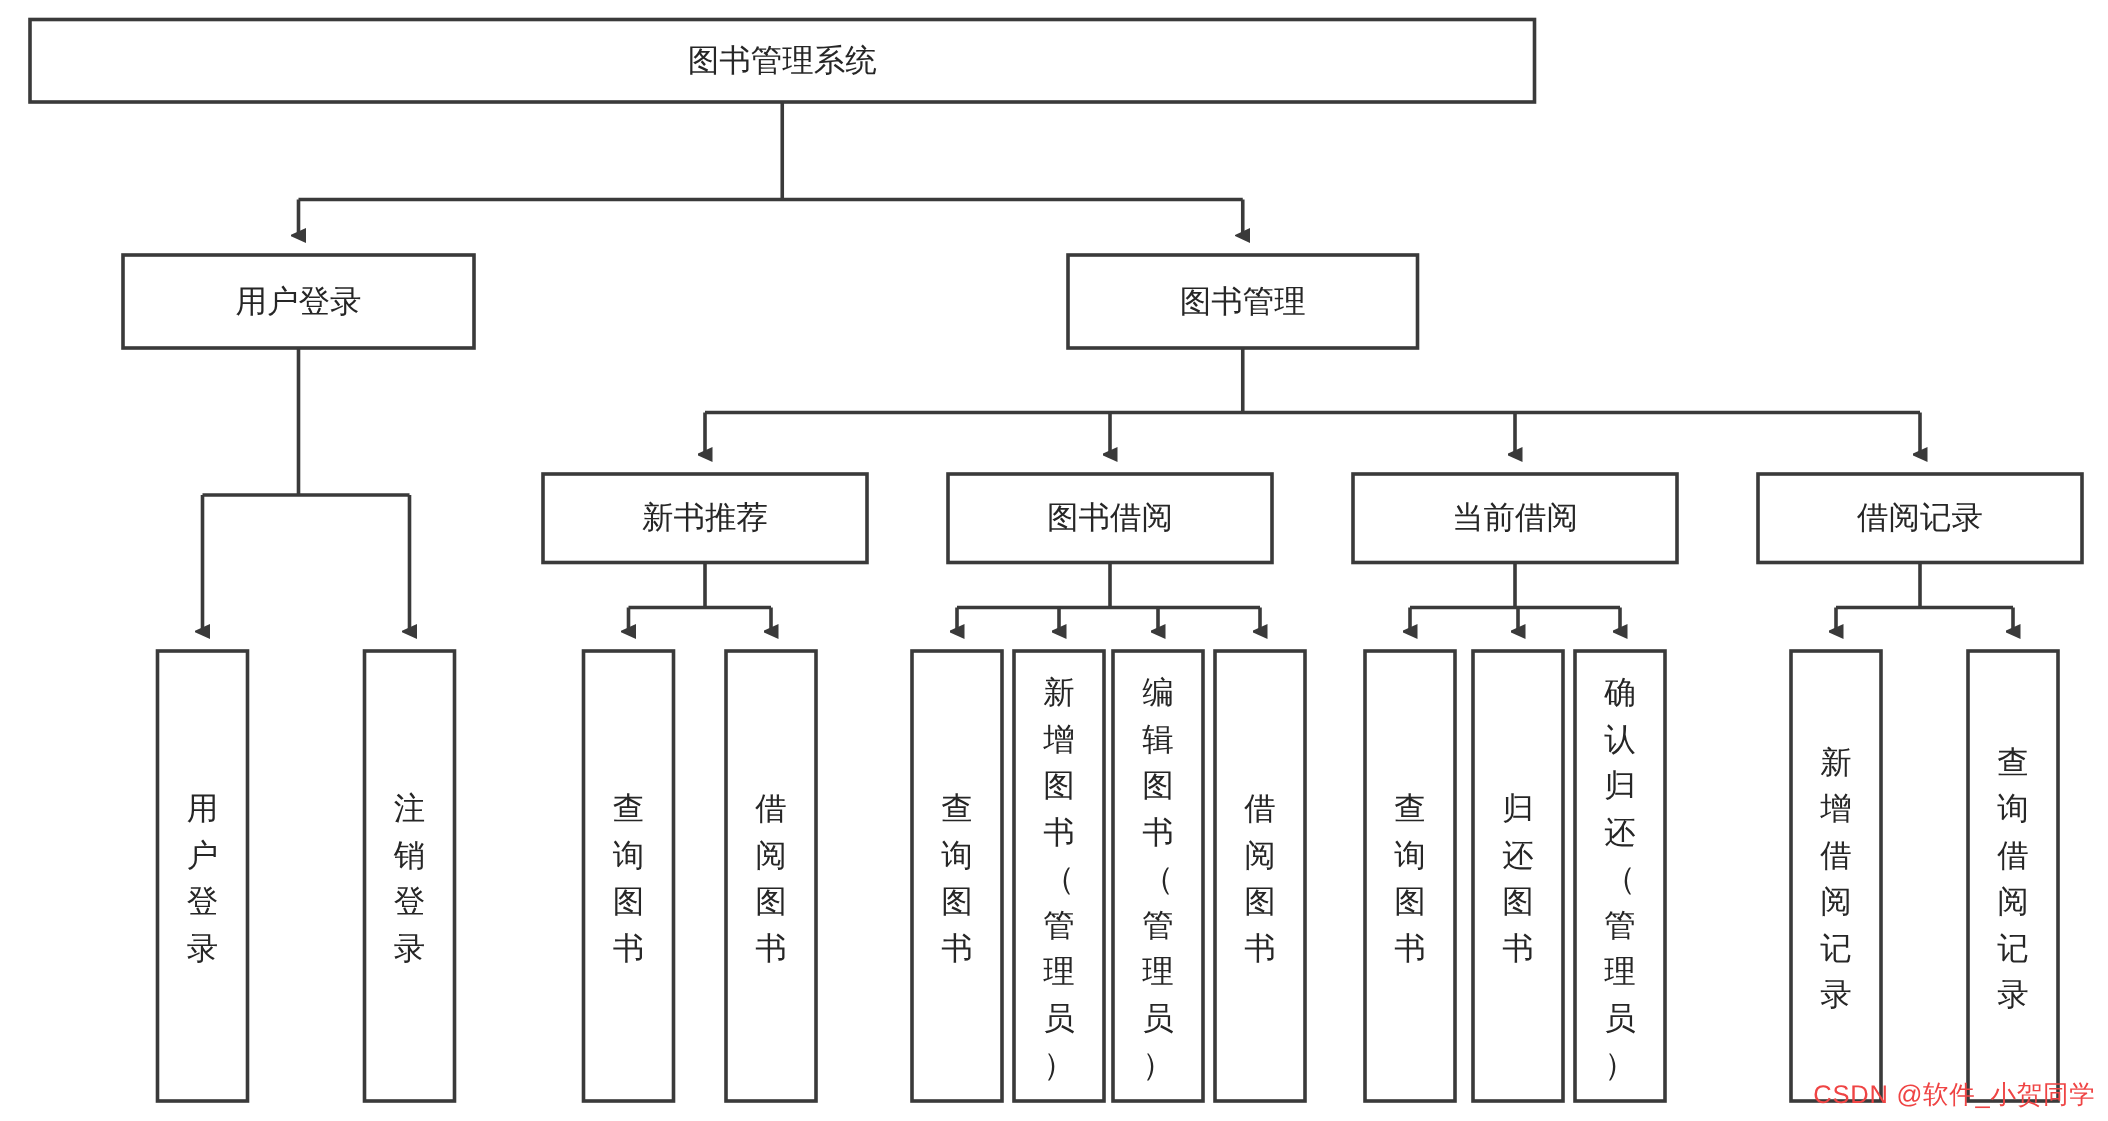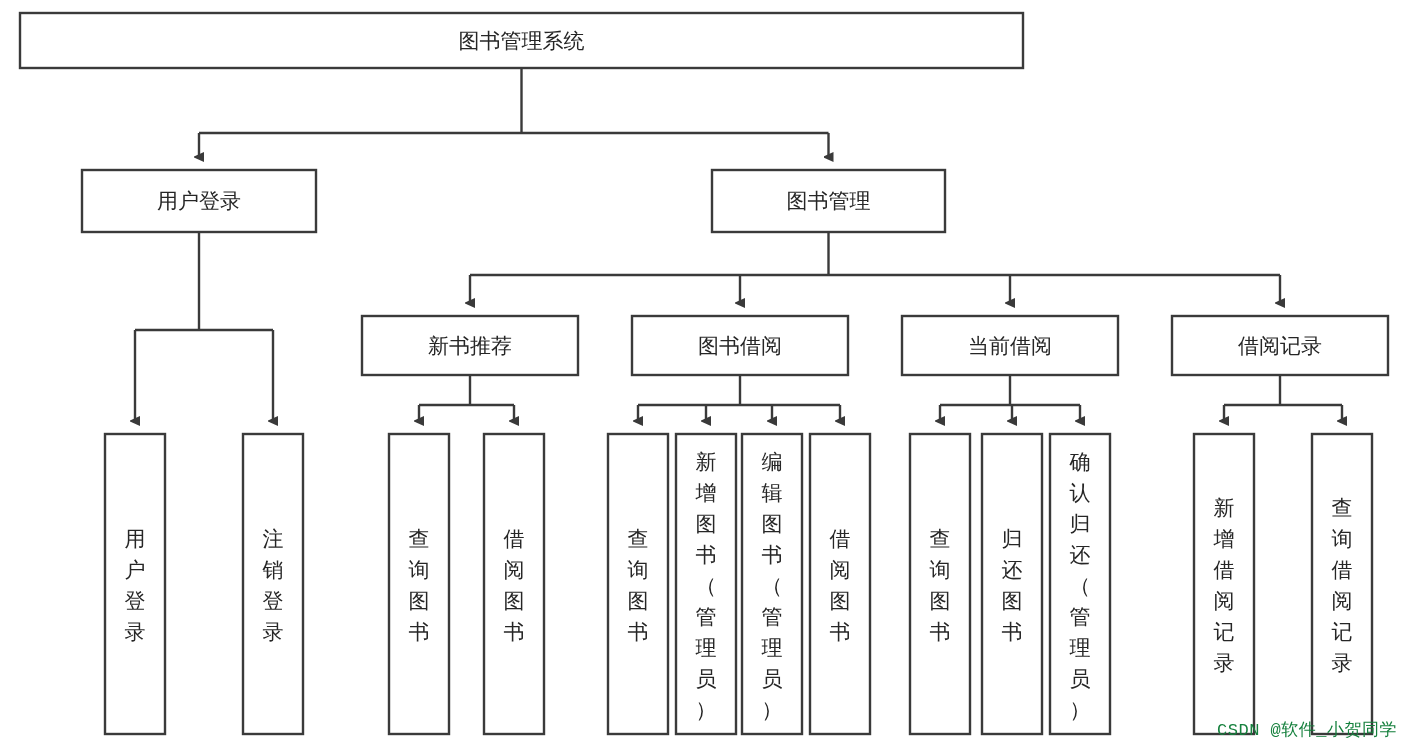--- a/index.html
+++ b/index.html
@@ -46,23 +46,23 @@
     stroke-linecap: butt;
   }
   .arrow-head {
     fill: #3a3a3a;
     stroke: none;
   }
   .watermark {
     position: absolute;
     right: 8px;
     bottom: 6px;
-    font-family: Liberation Mono, monospace;
+    font-family: Liberation Sans, sans-serif;
     font-size: 17px;
-    color: #15803d;
+    color: #ef4444;
     white-space: nowrap;
     letter-spacing: 0.5px;
     pointer-events: none;
   }
 </style>
 </head>
 <body>
 
 <svg id="diagram" viewBox="0 0 1405 747">
   <defs>

